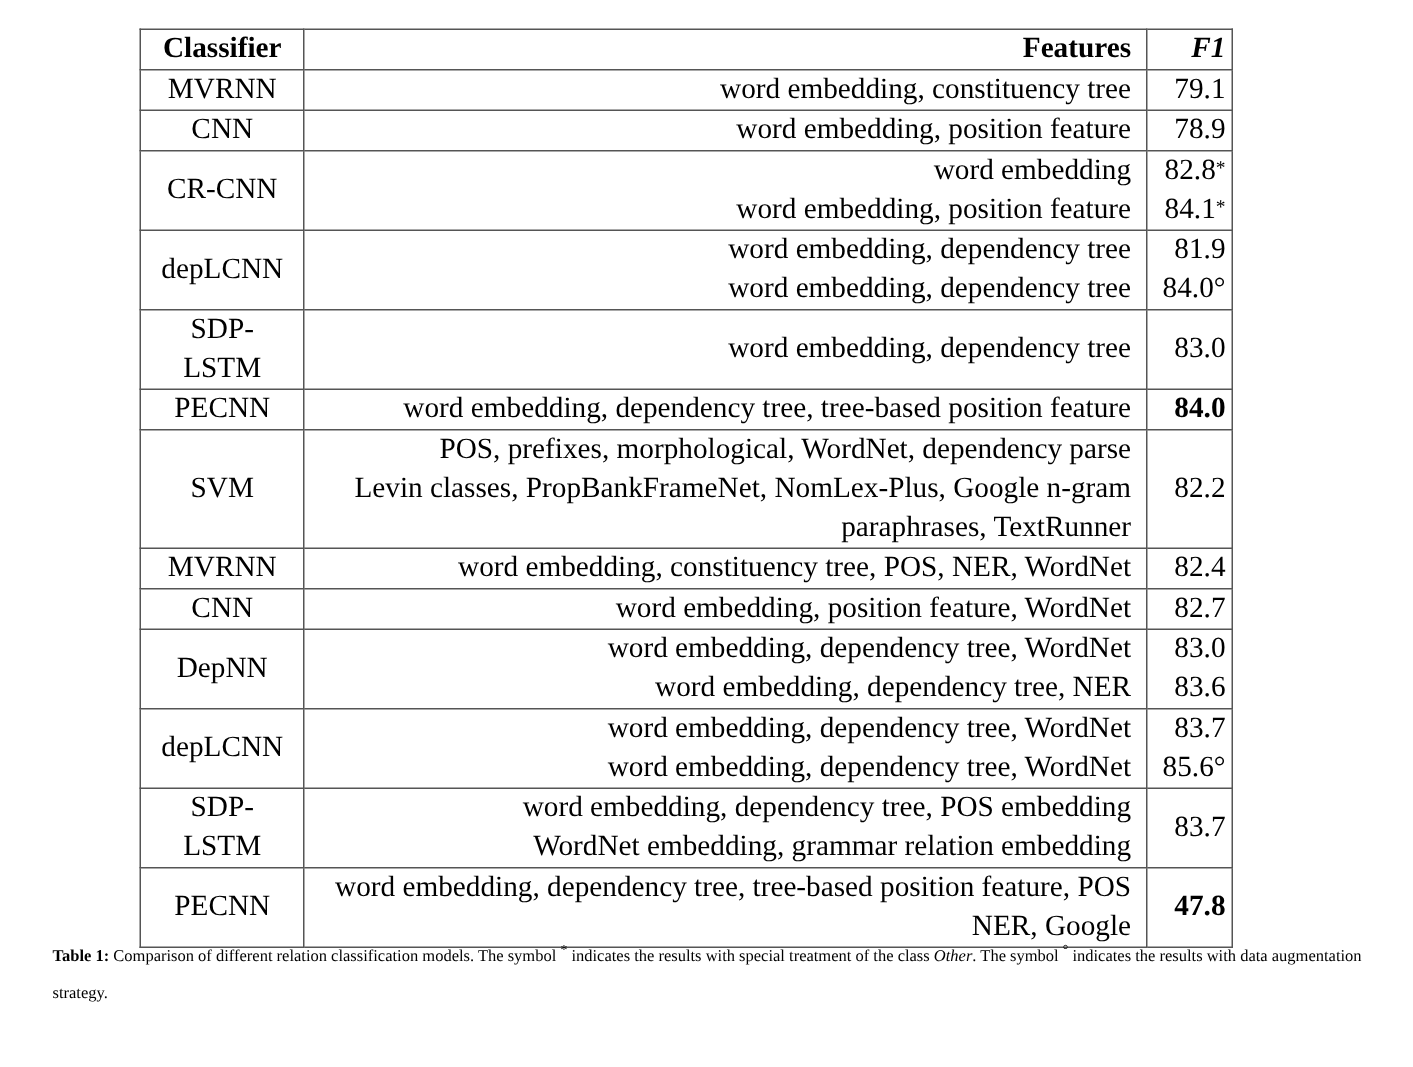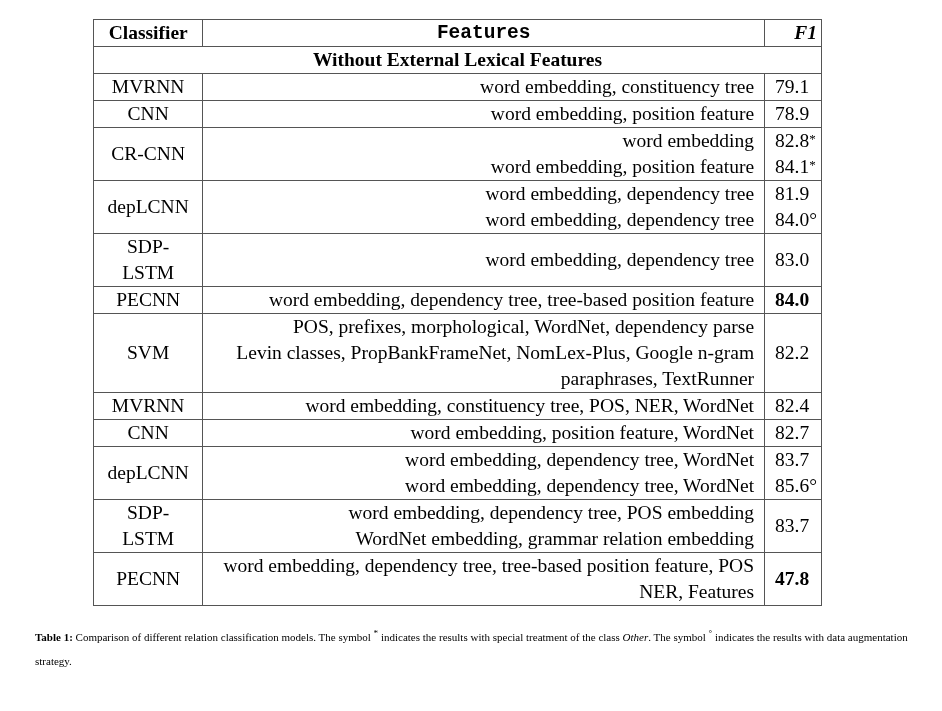--- a/index.html
+++ b/index.html
@@ -9,22 +9,22 @@
     position:absolute; left:93px; top:19px;
     width:729px; border-collapse:collapse;
     font-size:19.5px; line-height:26px;
   }
   table.results td, table.results th {
     border:1.3px solid #555; padding:0 10px; vertical-align:middle;
   }
   table.results th { font-weight:bold; height:25px; }
   .c-cls { width:104px; text-align:center; }
   .c-feat { width:563px; text-align:right; }
-  .c-f1 { width:37px; text-align:left; padding-left:10px !important; padding-right:4px !important; }
-  th.c-feat { text-align:center;font-family:Liberation Mono, monospace; }
+  .c-f1 { width:37px; text-align:right; padding-left:10px !important; padding-right:4px !important; }
+  th.c-feat { text-align:right; }
   th.c-f1 { font-style:italic; font-weight:normal; text-align:right; }
   .section td { text-align:center; font-weight:bold; height:25px; }
   .bold { font-weight:bold; }
   .line { display:block; white-space:nowrap; }
   .sup { font-size:13px; vertical-align:top; position:relative; top:-2px; }
   .row1 td { height:25px; }
   .caption {
     position:absolute; left:35px; top:621px; width:890px;
     font-size:11px; line-height:24px;
   }
@@ -35,23 +35,20 @@
 <body>
 
 <table class="results">
   <tbody>
       <tr>
     <th class="c-cls">Classifier</th>
     <th class="c-feat">Features</th>
     <th class="c-f1">F1</th>
   </tr>
 
-  <tr class="section">
-    <td colspan="3">Without External Lexical Features</td>
-  </tr>
   <tr class="row1">
     <td class="c-cls">MVRNN</td>
     <td class="c-feat">word embedding, constituency tree</td>
     <td class="c-f1">79.1</td>
   </tr>
   <tr class="row1">
     <td class="c-cls">CNN</td>
     <td class="c-feat">word embedding, position feature</td>
     <td class="c-f1">78.9</td>
   </tr>
@@ -101,20 +98,31 @@
     <td class="c-cls">MVRNN</td>
     <td class="c-feat">word embedding, constituency tree, POS, NER, WordNet</td>
     <td class="c-f1">82.4</td>
   </tr>
   <tr class="row1">
     <td class="c-cls">CNN</td>
     <td class="c-feat">word embedding, position feature, WordNet</td>
     <td class="c-f1">82.7</td>
   </tr>
   <tr>
+    <td class="c-cls">DepNN</td>
+    <td class="c-feat">
+      <span class="line">word embedding, dependency tree, WordNet</span>
+      <span class="line">word embedding, dependency tree, NER</span>
+    </td>
+    <td class="c-f1">
+      <span class="line">83.0</span>
+      <span class="line">83.6</span>
+    </td>
+  </tr>
+  <tr>
     <td class="c-cls">depLCNN</td>
     <td class="c-feat">
       <span class="line">word embedding, dependency tree, WordNet</span>
       <span class="line">word embedding, dependency tree, WordNet</span>
     </td>
     <td class="c-f1">
       <span class="line">83.7</span>
       <span class="line"><span>85.6</span><span>°</span></span>
     </td>
   </tr>
@@ -123,21 +131,21 @@
     <td class="c-feat">
       <span class="line">word embedding, dependency tree, POS embedding</span>
       <span class="line">WordNet embedding, grammar relation embedding</span>
     </td>
     <td class="c-f1">83.7</td>
   </tr>
   <tr>
     <td class="c-cls">PECNN</td>
     <td class="c-feat">
       <span class="line">word embedding, dependency tree, tree-based position feature, POS</span>
-      <span class="line">NER, Features</span>
+      <span class="line">NER, Google</span>
     </td>
     <td class="c-f1 bold">47.8</td>
   </tr>
 </tbody>
   </table>
 
 <div class="caption">
   <span class="lbl">Table 1:</span><span> Comparison of different relation classification models.  The symbol </span><sup>*</sup><span> indicates the results with special treatment of the class </span><i>Other</i><span>. The symbol </span><sup>°</sup><span> indicates the results with data augmentation strategy.</span>
 </div>
 

